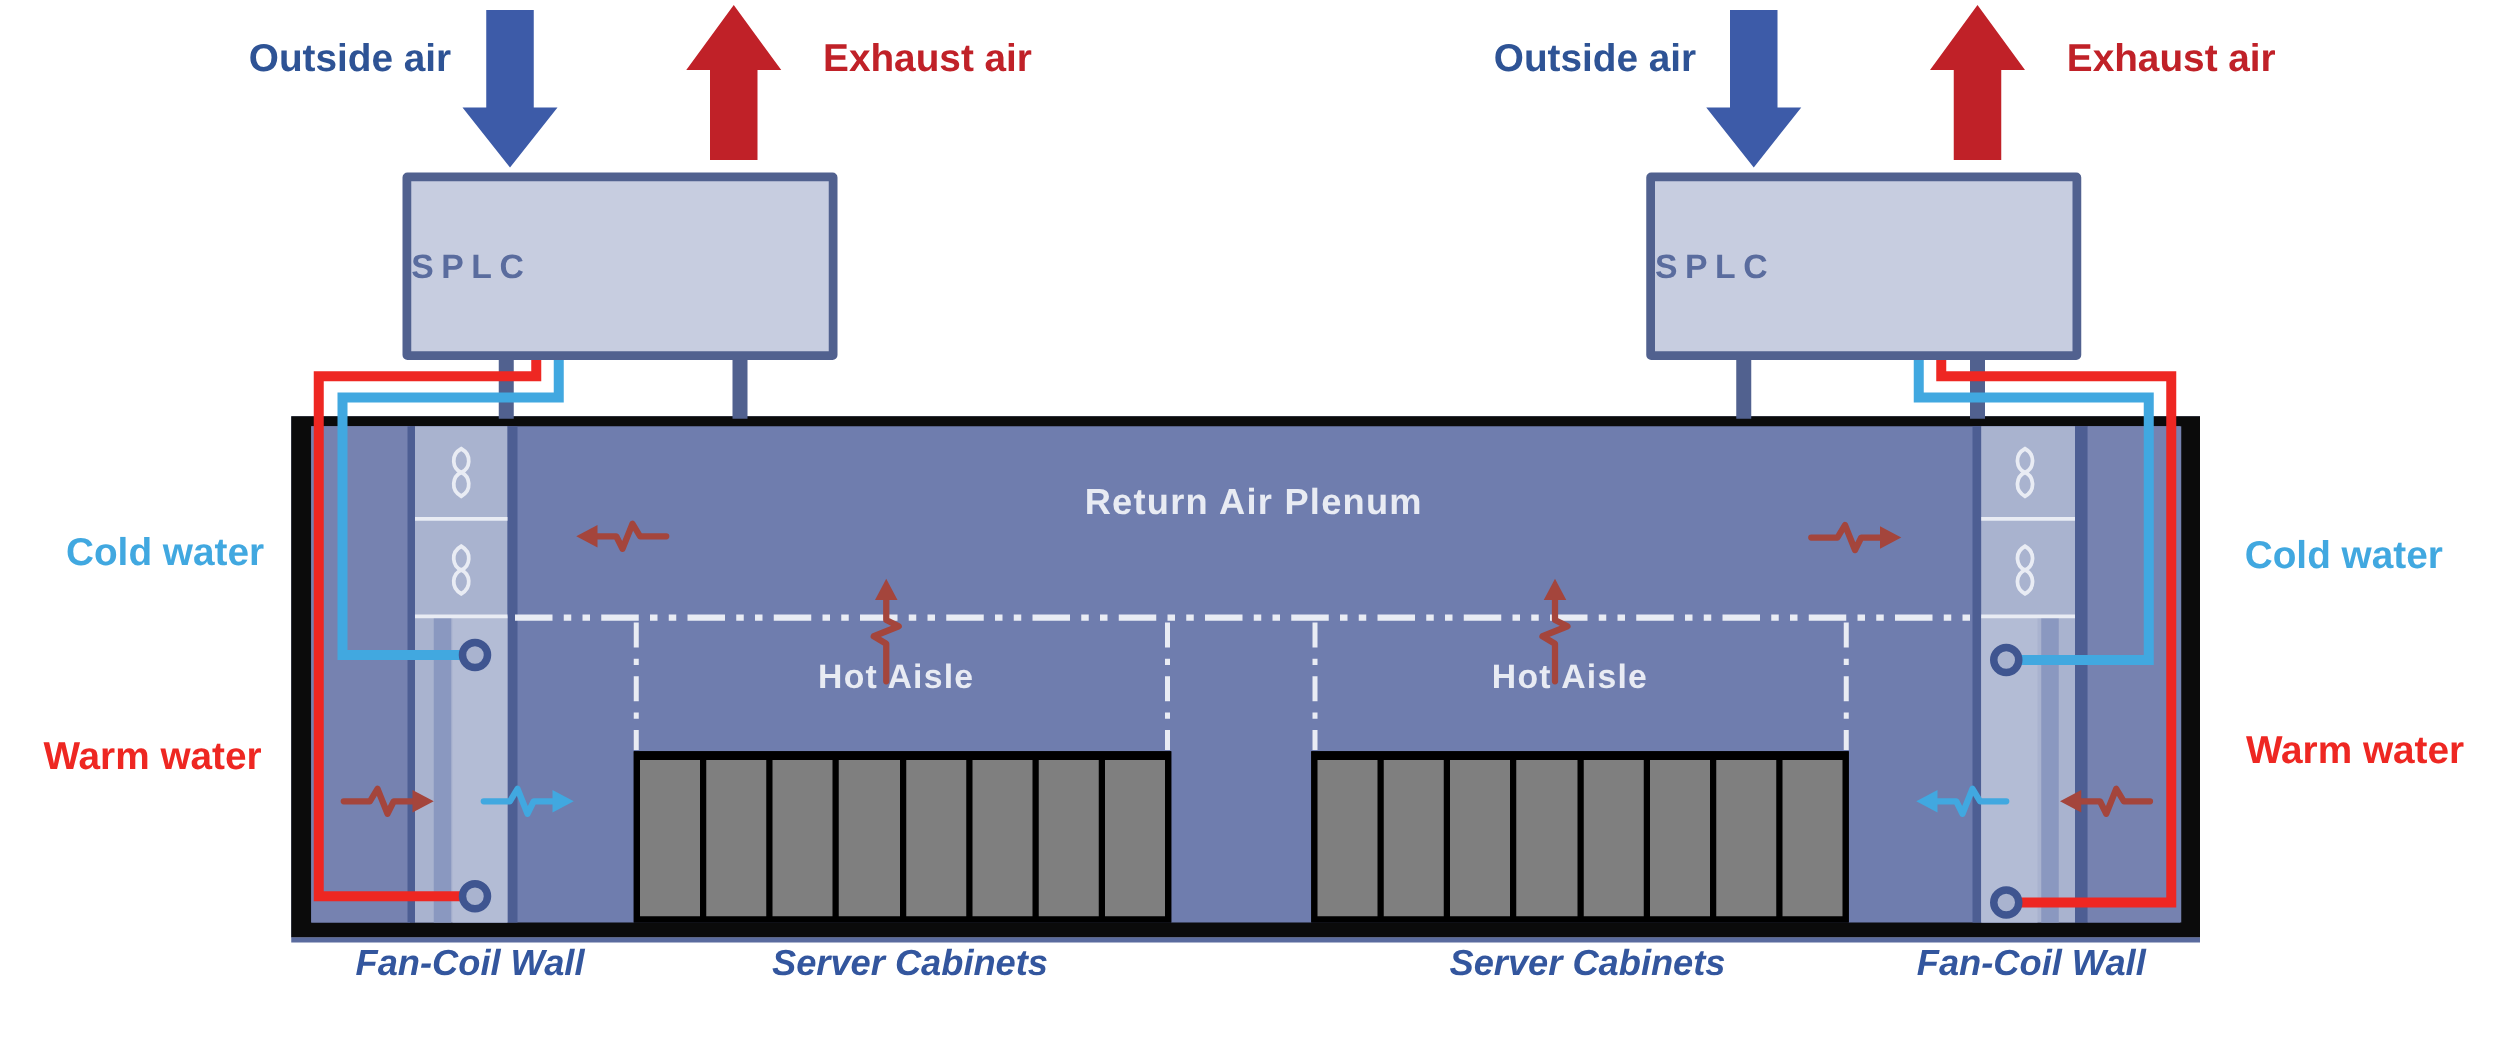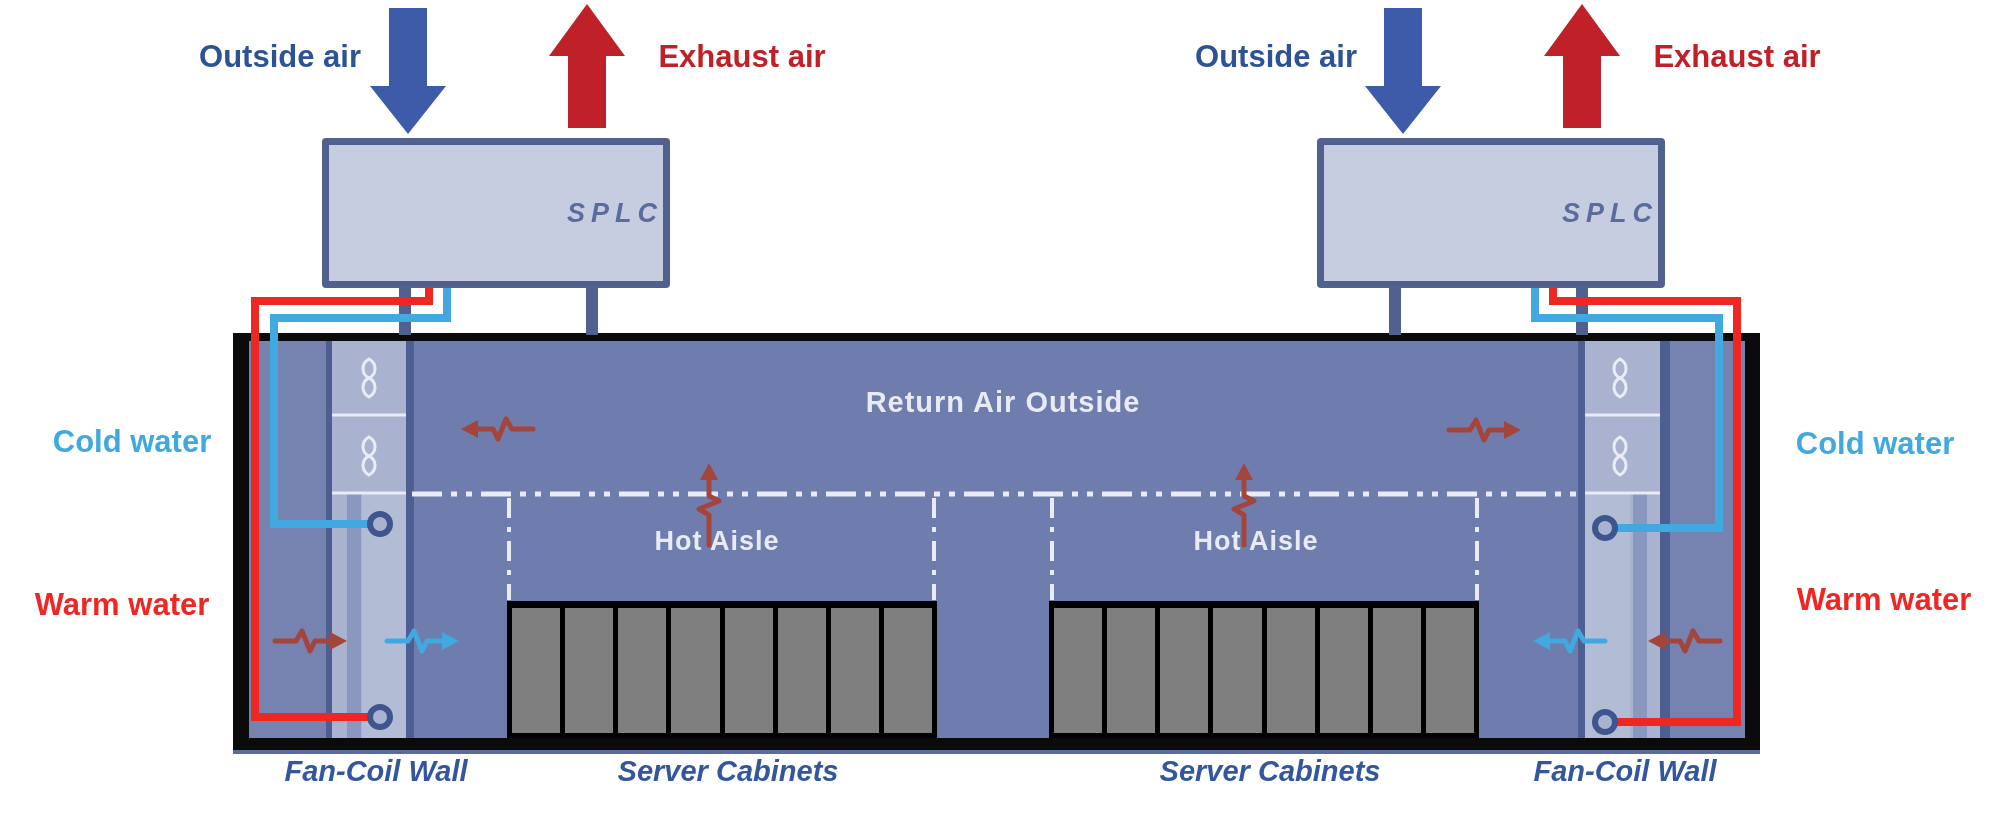--- a/index.html
+++ b/index.html
@@ -1,34 +1,34 @@
 <!DOCTYPE html>
 <html style="--outside_text: #2e5395; --exhaust_text: #c02128; --arrow_blue: #3d5ba8; --arrow_red: #c02128; --cold: #41a8e0; --warm: #ee2722; --warm_air: #a4453c; --room: #6f7dae; --side_panel: #7682b0; --fan_band: #a9b3cf; --band_substrip: #8a98c0; --band_light: #b3bcd5; --band_edge: #4d5e93; --unit_fill: #c7cde0; --unit_border: #51618f; --duct: #51618f; --cabinet: #7f7f7f; --label_blue: #33569e; --room_text: #e8ebf3; --white_line: #e9ecf4;"><head>
 <meta charset="utf-8">
 <style>
   html,body{margin:0;padding:0;background:#fff;}
   .canvas{
     position:relative;width:2000px;height:831px;overflow:hidden;
     font-family:"Liberation Sans","DejaVu Sans",sans-serif;background:#fff;
   }
   .lbl{position:absolute;transform:translateX(-50%);font-weight:bold;white-space:nowrap;line-height:1.1;}
-  .lbl-top{font-size:31px;top:40px;}
+  .lbl-top{font-size:31px;top:30px;}
   .c-outside{color:var(--outside_text,#2e5395);}
   .c-exhaust{color:var(--exhaust_text,#c02128);text-align:center;}
   .c-cold{color:var(--cold,#41a8e0);}
   .c-warm{color:var(--warm,#ee2722);text-align:center;}
   .c-room-txt{color:var(--room_text,#e8ebf3);}
   .c-cap{color:var(--label_blue,#33569e);font-style:italic;}
 
   .unit{
     position:absolute;width:334px;height:136px;top:138px;
     background:var(--unit_fill,#c7cde0);
     border:7px solid var(--unit_border,#51618f);
     border-radius:4px;
-    display:flex;align-items:center;justify-content:flex-end;font-style:italic;
+    display:flex;align-items:center;justify-content:flex-start;
   }
   .unit-left{left:322px;}
   .unit-right{left:1317px;}
   .unit span{font-size:27px;font-weight:bold;letter-spacing:6px;color:#5a6c9e;}
 
   .mainbox{
     position:absolute;left:233px;top:333px;width:1527px;height:417px;
     box-sizing:border-box;
     border:solid #0b0b0b;border-width:8px 16px 12px 16px;
     background:var(--room,#6f7dae);
@@ -205,21 +205,21 @@
   <div class="lbl lbl-top c-outside" style="left:280px;">Outside air</div>
   <div class="lbl lbl-top c-exhaust" style="left:742px;">Exhaust air</div>
   <div class="lbl lbl-top c-outside" style="left:1276px;">Outside air</div>
   <div class="lbl lbl-top c-exhaust" style="left:1737px;">Exhaust air</div>
 
   <div class="lbl c-cold" style="left:132px;top:425px;font-size:31px;">Cold water</div>
   <div class="lbl c-warm" style="left:122px;top:588px;font-size:31px;">Warm water</div>
   <div class="lbl c-cold" style="left:1875px;top:427px;font-size:31px;">Cold water</div>
   <div class="lbl c-warm" style="left:1884px;top:583px;font-size:31px;">Warm water</div>
 
-  <div class="lbl c-room-txt" style="left:1003px;top:387px;font-size:29px;letter-spacing:1px;">Return Air Outside</div>
+  <div class="lbl c-room-txt" style="left:1003px;top:387px;font-size:29px;letter-spacing:1px;">Return Air Plenum</div>
   <div class="lbl c-room-txt" style="left:717px;top:527px;font-size:27px;letter-spacing:1px;">Hot Aisle</div>
   <div class="lbl c-room-txt" style="left:1256px;top:527px;font-size:27px;letter-spacing:1px;">Hot Aisle</div>
 
   <div class="lbl c-cap" style="left:376px;top:756px;font-size:29px;">Fan-Coil Wall</div>
   <div class="lbl c-cap" style="left:728px;top:756px;font-size:29px;">Server Cabinets</div>
   <div class="lbl c-cap" style="left:1270px;top:756px;font-size:29px;">Server Cabinets</div>
   <div class="lbl c-cap" style="left:1625px;top:756px;font-size:29px;">Fan-Coil Wall</div>
 
 </div>
 

